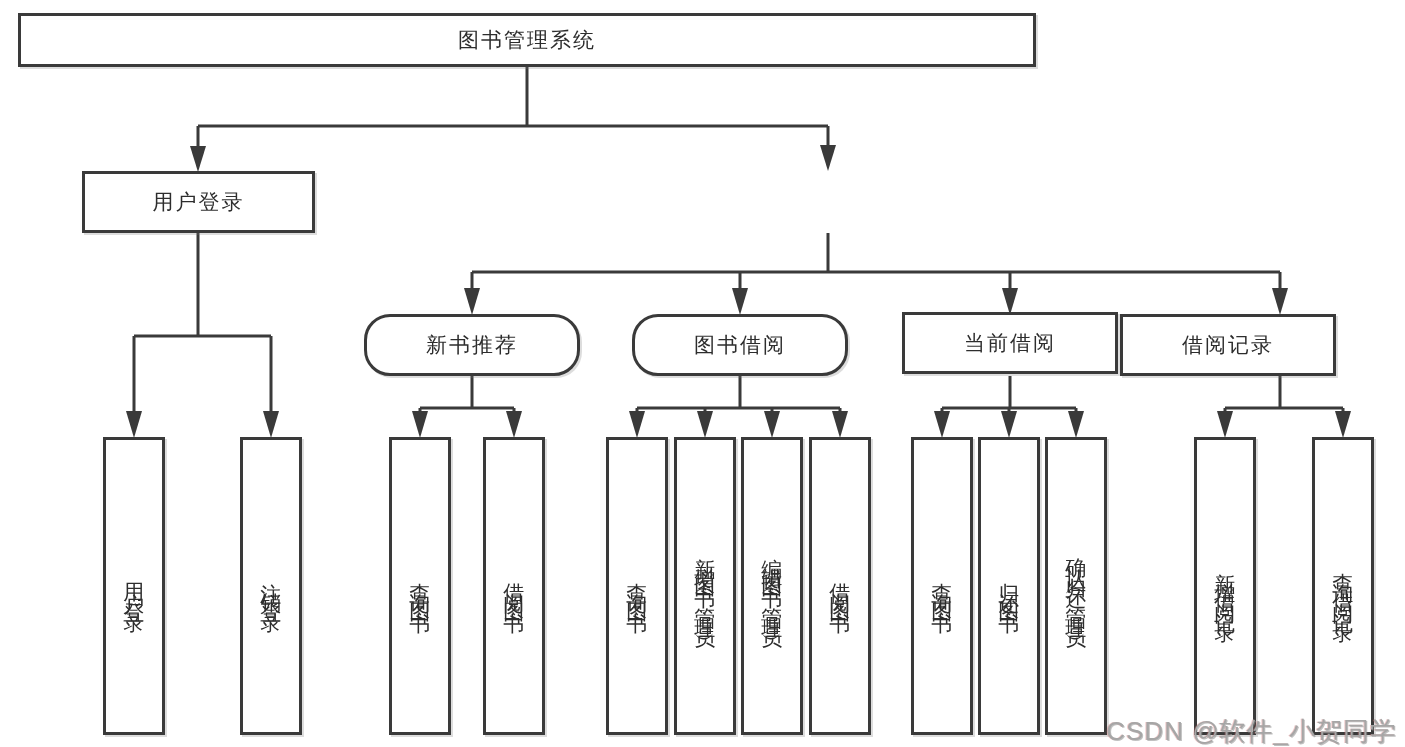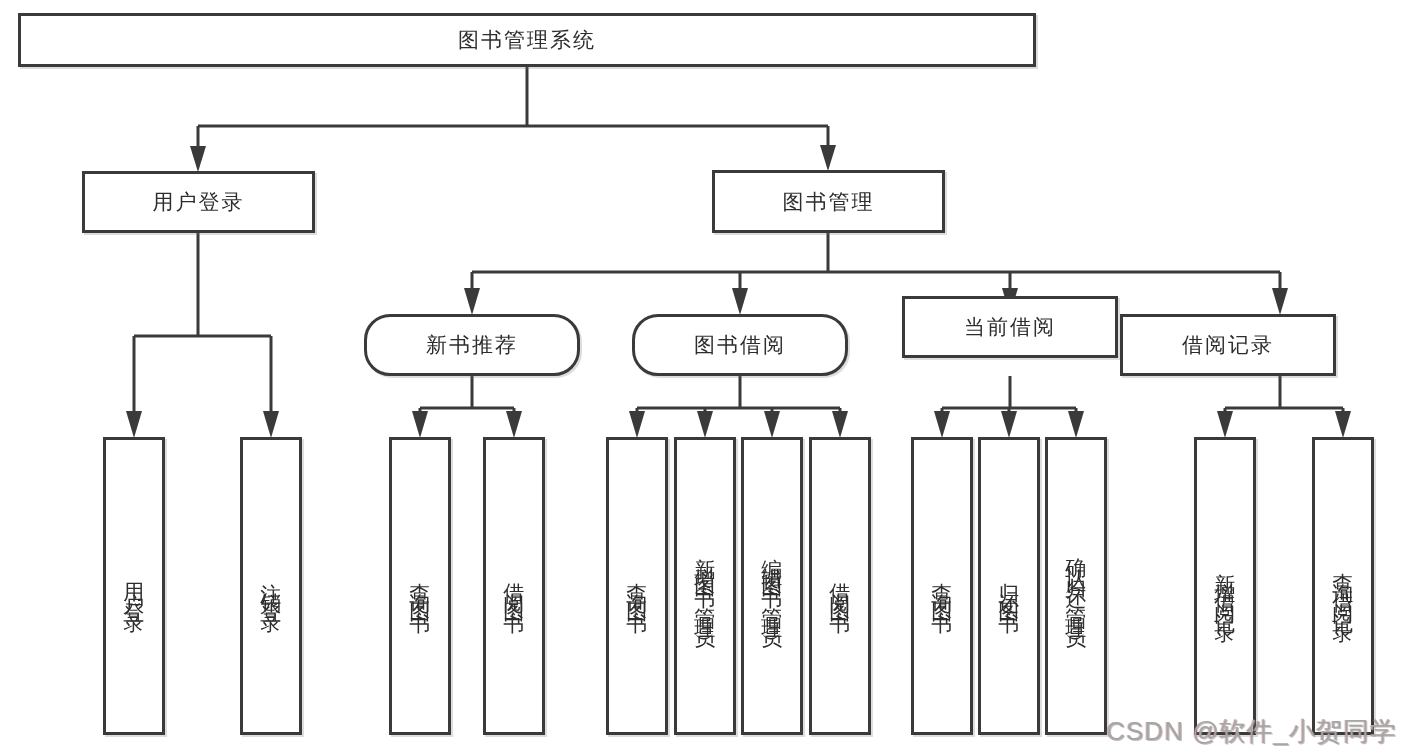--- a/index.html
+++ b/index.html
@@ -73,25 +73,24 @@
     <g>
       <path d="M1280 376 V408 M1225 408 H1343 M1225 408 V428 M1343 408 V428"></path>
       <polygon points="1217,411 1233,411 1225,438"></polygon>
       <polygon points="1335,411 1351,411 1343,438"></polygon>
     </g>
   </svg>
 
   <div class="node h" style="left:18px;top:13px;width:1018px;height:54px;">图书管理系统</div>
 
   <div class="node h" style="left:82px;top:171px;width:233px;height:62px;">用户登录</div>
-  <div class="node h" style="left:712px;top:170px;width:233px;height:63px;">图书管理</div>
 
   <div class="node h" style="left:364px;top:314px;width:216px;height:62px;border-radius:26px;">新书推荐</div>
   <div class="node h" style="left:632px;top:314px;width:216px;height:62px;border-radius:26px;">图书借阅</div>
-  <div class="node h" style="left:902px;top:296px;width:216px;height:62px;">当前借阅</div>
+  <div class="node h" style="left:902px;top:312px;width:216px;height:62px;">当前借阅</div>
   <div class="node h" style="left:1120px;top:314px;width:216px;height:62px;">借阅记录</div>
 
   <div class="node v" style="left:103px;top:437px;width:62px;height:298px;">
     <span class="vtext">用户登录</span>
   </div>
   <div class="node v" style="left:240px;top:437px;width:62px;height:298px;">
     <span class="vtext">注销登录</span>
   </div>
 
   <div class="node v" style="left:389px;top:437px;width:62px;height:298px;">

